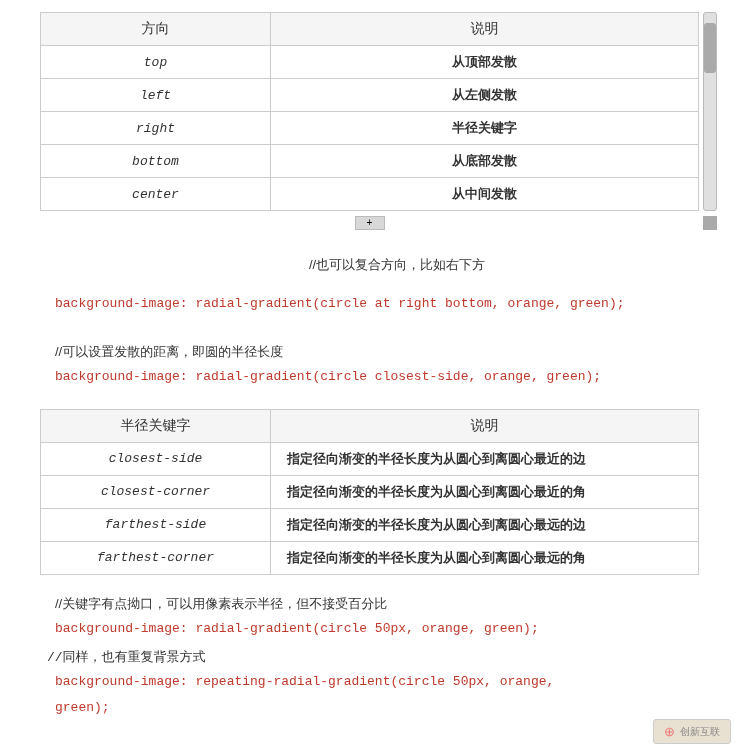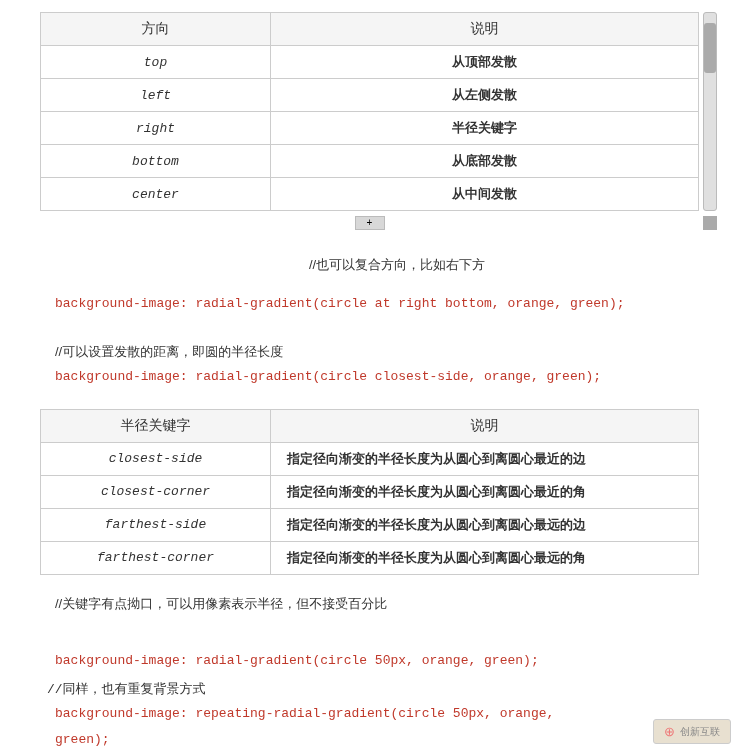--- a/index.html
+++ b/index.html
@@ -164,21 +164,21 @@
         </tr>
       </tbody>
     </table>
   </div>
 
   <div style="height:12px;"></div>
 
   <div style="padding:8px 0 2px 55px;">
     <span class="comment-text">//关键字有点拗口，可以用像素表示半径，但不接受百分比</span>
   </div>
-  <div style="padding:2px 0 4px 55px;margin-top:32px;">
+  <div style="padding:2px 0 4px 55px;">
     <span class="code-block-line">background-image: radial-gradient(circle 50px, orange, green);</span>
   </div>
   <div style="padding:4px 0 2px 47px;font-family:Liberation Mono, monospace;">
     <span class="comment-text">//同样，也有重复背景方式</span>
   </div>
   <div style="padding:2px 0 2px 55px;">
     <span class="code-block-line">background-image: repeating-radial-gradient(circle 50px, orange,</span>
   </div>
   <div style="padding:0 0 8px 55px;">
     <span class="code-block-line">green);</span>

